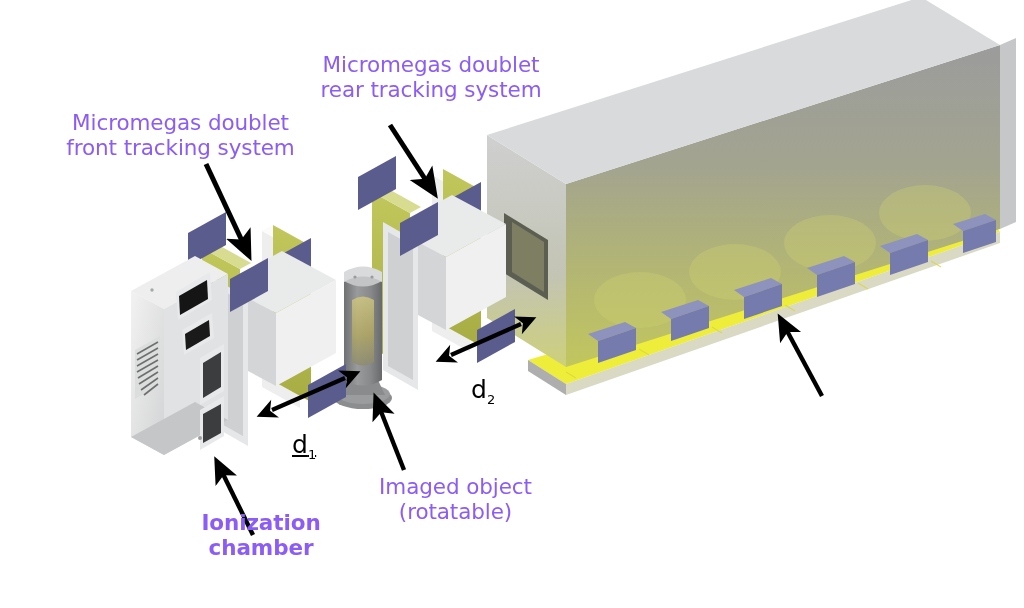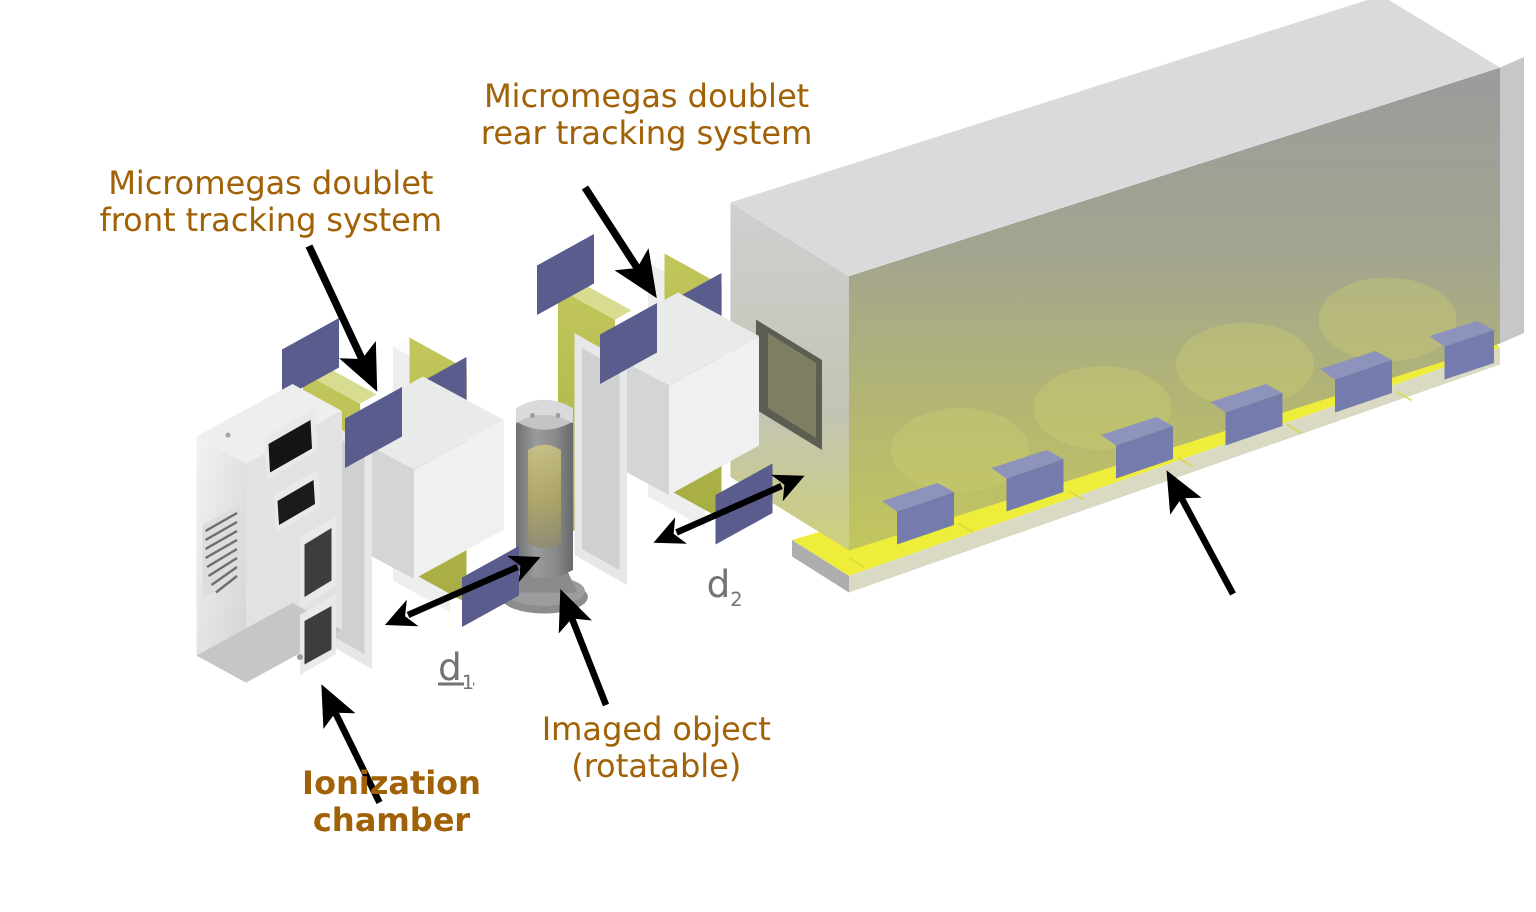--- a/index.html
+++ b/index.html
@@ -1,22 +1,22 @@
 <!DOCTYPE html>
 <html><head>
 <meta charset="utf-8">
 <style>
   html,body{margin:0;padding:0;background:#ffffff;}
   body{width:1024px;height:608px;position:relative;overflow:hidden;
        font-family:"DejaVu Sans","Liberation Sans",sans-serif;}
   #stage{position:absolute;inset:0;width:1024px;height:608px;}
-  .label{position:absolute;color:#a16207;font-size:21.5px;line-height:1.18;
+  .label{position:absolute;color:#8b5cf6;font-size:21.5px;line-height:1.18;
          text-align:center;white-space:pre-line;letter-spacing:-0.1px;}
   .sub{font-size:13px;vertical-align:sub;}
-  .dlabel{position:absolute;color:#737373;font-size:25px;font-weight:400;}
+  .dlabel{position:absolute;color:#000000;font-size:25px;font-weight:400;}
   svg{position:absolute;left:0;top:0;}
 </style>
 </head>
 <body>
 
 <div id="stage">
 
 <svg width="1024" height="608" viewBox="0 0 1024 608">
   <defs>
     <linearGradient id="tpcWall" x1="0" y1="0" x2="0" y2="1">
@@ -220,21 +220,21 @@
   </g>
 </svg>
 
 <div class="label" style="left:48px;top:110px;width:265px;">Micromegas doublet
 front tracking system</div>
 
 <div class="label" style="left:300px;top:52px;width:262px;">Micromegas doublet
 rear tracking system</div>
 
 
-<div class="label" style="left:320px;top:474px;width:235px;">Imaged object
+<div class="label" style="left:338px;top:474px;width:235px;">Imaged object
 (rotatable)</div>
 
 <div class="label" style="left:176px;top:510px;width:170px;font-weight:bold;">Ionization
 chamber</div>
 
 <div class="dlabel" style="left:292px;top:430px;text-decoration:underline;"><span>d</span><span class="sub">1</span></div>
 
 <div class="dlabel" style="left:471px;top:375px;"><span>d</span><span class="sub">2</span></div>
 
 </div>

